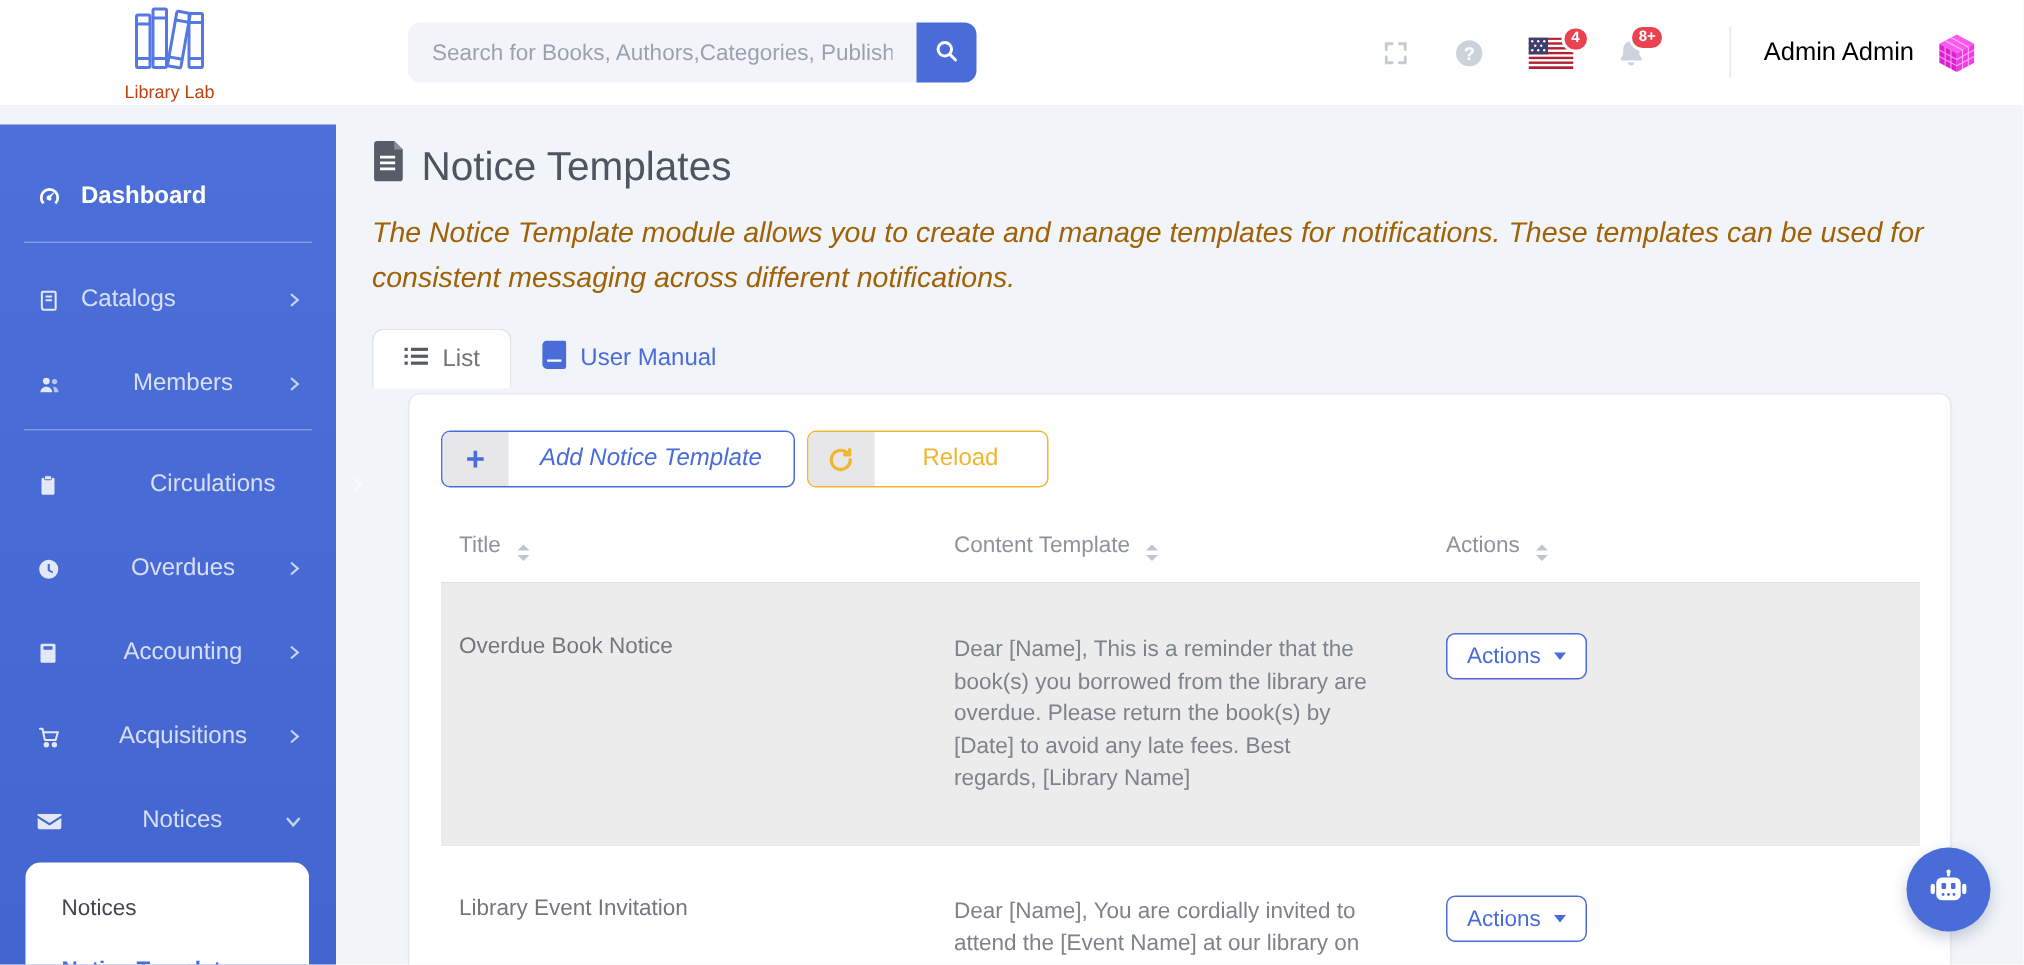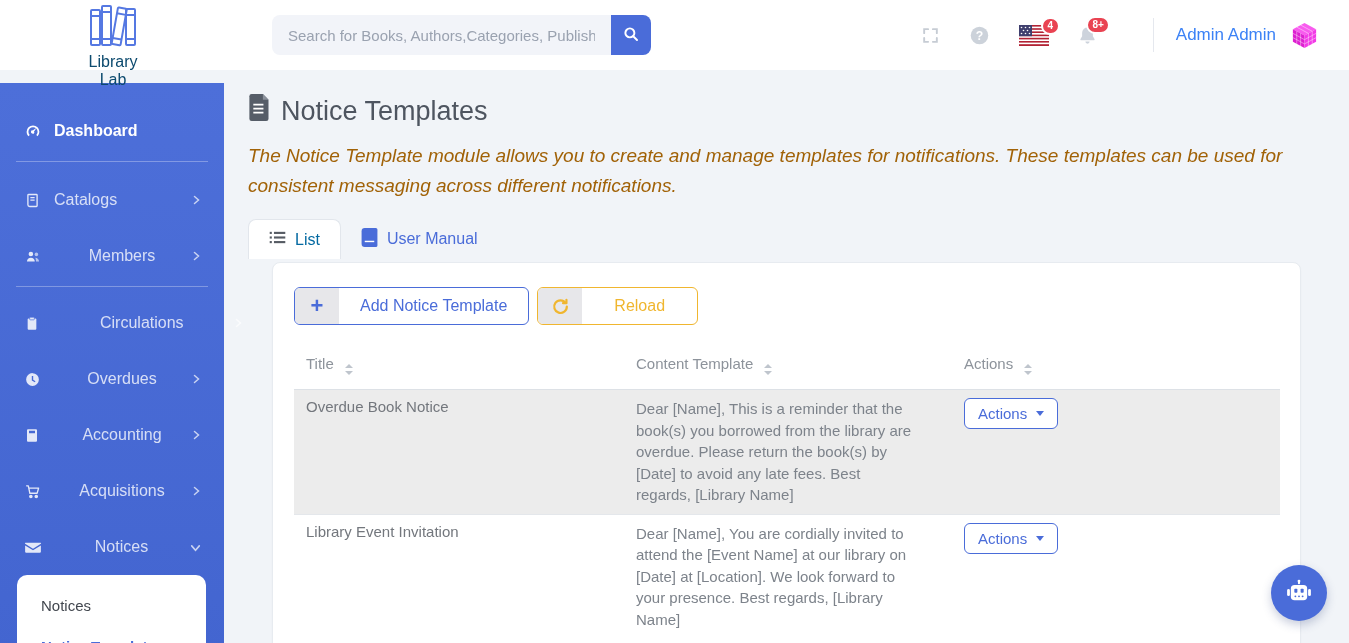--- a/index.html
+++ b/index.html
@@ -2,35 +2,35 @@
 <html><head>
 <meta charset="utf-8">
 <style>
   * { margin:0; padding:0; box-sizing:border-box; }
   html,body { width:1349px; height:643px; overflow:hidden; }
   body { font-family:"Liberation Sans", sans-serif; background:#f1f4f8; position:relative; }
 
   
   .topbar { position:absolute; top:0; left:0; width:1349px; height:70px; background:#fff; z-index:30; }
   .logo { position:absolute; left:78px; top:3px; width:70px; text-align:center; cursor:pointer; }
-  .logo-text { font-size:16px; color:#0c4a6e; margin-top:1px; }
+  .logo-text { font-size:12px; color:#c2410c; margin-top:1px; }
   .search-wrap { position:absolute; left:272px; top:15px; display:flex; height:40px; }
   .search-input { width:339px; height:40px; background:#f2f4f9; border:none; outline:none;
     border-radius:8px 0 0 8px; padding:0 16px; font-size:15px; color:#6b7280;
     font-family:"Liberation Sans", sans-serif; }
   .search-input::placeholder { color:#9aa2b0; }
   .search-btn { width:40px; height:40px; background:#4a6cd9; border:none; border-radius:0 8px 8px 0;
     display:flex; align-items:center; justify-content:center; cursor:pointer; }
   .topbar-right { position:absolute; right:30px; top:0; height:70px; display:flex; align-items:center; }
   .tb-icon { display:flex; align-items:center; justify-content:center; cursor:pointer; position:relative; }
   .badge { position:absolute; top:-8px; right:-11px; min-width:19px; height:18px; padding:0 4px;
     background:#e94352; border:2px solid #fff; border-radius:10px; color:#fff; font-size:10px;
     font-weight:bold; display:flex; align-items:center; justify-content:center; }
   .tb-divider { width:1px; height:34px; background:#e5e8ee; margin:0 22px 0 30px; }
-  .tb-user-name { font-size:17px; color:#3b82f6; margin-right:14px; cursor:pointer; }
+  .tb-user-name { font-size:17px; color:#000000; margin-right:14px; cursor:pointer; }
   .avatar { width:29px; height:29px; cursor:pointer; }
 
   
   .sidebar { position:absolute; top:70px; left:0; width:224px; height:573px;
     background:linear-gradient(180deg,#4d6fd9 0%,#4365d0 100%); z-index:20; padding-top:24px;margin-top:13px; }
   .nav-item { height:48px; display:flex; align-items:center; padding:0 22px 0 24px; cursor:pointer;
     color:rgba(255,255,255,.78); font-size:16px; }
   .nav-item .nicon { width:18px; height:18px; margin-right:12px; display:flex; align-items:center; opacity:.85; }
   .nav-item .nlabel { flex:1; }
   .nav-item.active { color:#fff; font-weight:bold; }
@@ -43,45 +43,45 @@
   .submenu-item.active { color:#4a6cd9; font-weight:bold; }
 
   
   .main { position:absolute; left:225px; top:70px; width:1124px; height:573px; padding:24px 0 0 23px; }
   .page-title { display:flex; align-items:center; gap:10px; font-size:27px; color:#4e5560; font-weight:500; }
   .page-desc { margin-top:13px; font-size:19px; line-height:30px; color:#a16207; max-width:1080px;font-style:italic; }
 
   .tabs { margin-top:18px; display:flex; align-items:flex-end; }
   .tab { display:flex; align-items:center; gap:9px; padding:0 20px; height:40px; font-size:16px; cursor:pointer; }
   .tab.active { background:#fff; border:1px solid #e2e6ec; border-bottom:none;
-    border-radius:8px 8px 0 0; color:#0369a1; }
+    border-radius:8px 8px 0 0; color:#737373; }
   .tab.inactive { color:#4a6cd9; }
 
   .card { margin:3px 48px 0 24px; background:#fff; border:1px solid #e7ebf0; border-radius:8px;
     padding:24px 21px; min-height:430px; box-shadow:0 1px 2px rgba(30,40,70,.03); }
   .toolbar { display:flex; gap:8px; }
   .seg-btn { display:flex; align-items:stretch; height:38px; border-radius:6px; overflow:hidden;
     background:#fff; cursor:pointer; padding:0; font-family:"Liberation Sans", sans-serif; }
   .btn-add { border:1px solid #4a6cd9; }
   .btn-reload { border:1px solid #f0b62f; }
   .seg-icon { width:44px; background:#e7e7ea; display:flex; align-items:center; justify-content:center; }
   .seg-label { display:flex; align-items:center; padding:0 21px; font-size:16px; }
-  .btn-add .seg-label { color:#4a6cd9; }
+  .btn-add .seg-label { color:#4a6cd9;font-style:italic; }
   .btn-reload .seg-label { color:#f0b62f; padding:0 32px; }
   .plus-glyph { color:#4a6cd9; font-size:22px; font-weight:bold; line-height:1; }
 
   table.data { margin-top:22px; width:986px; border-collapse:collapse; table-layout:fixed; }
   table.data col.c1 { width:330px; } table.data col.c2 { width:328px; }
   th { text-align:left; font-weight:normal; font-size:15px; color:#8d939b; padding:8px 12px 14px 12px;
     border-bottom:1px solid #dde1e6; cursor:pointer; }
   .sort { display:inline-flex; flex-direction:column; gap:3px; margin-left:7px; vertical-align:1px; }
   .sort i { display:block; width:0; height:0; border-left:4px solid transparent; border-right:4px solid transparent; }
   .sort .up { border-bottom:4px solid #bfc5cd; }
   .sort .dn { border-top:4px solid #bfc5cd; }
-  td { vertical-align:top; padding:8px 12px; font-size:15px; border-top:1px solid #e4e7eb; }
+  td { vertical-align:top; padding:33px 12px; font-size:15px; border-top:1px solid #e4e7eb; }
   tr.stripe td { background:#ececec; }
   td.cell-title { color:#73777d; }
   td.cell-content { color:#7d838b; line-height:21.5px; padding-right:40px; }
   .actions-btn { display:inline-flex; align-items:center; gap:9px; padding:6px 13px; background:#fff;
     border:1px solid #4a6cd9; border-radius:6px; color:#4a6cd9; font-size:15px; cursor:pointer;
     font-family:"Liberation Sans", sans-serif; }
   .caret { width:0; height:0; border-left:4px solid transparent; border-right:4px solid transparent;
     border-top:5px solid #4a6cd9; }
 
   .fab { position:absolute; left:1271px; top:565px; width:56px; height:56px; border-radius:50%;

